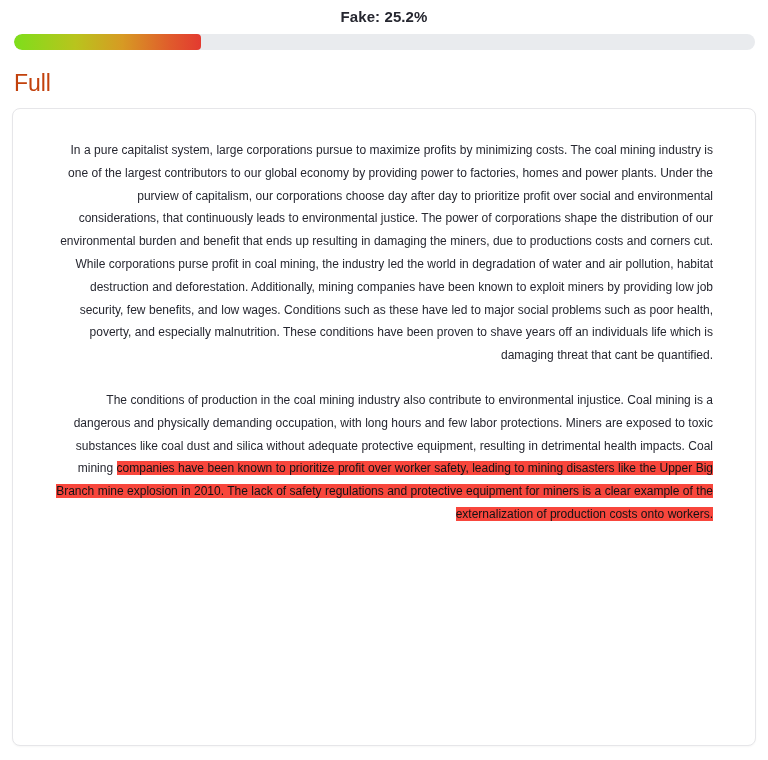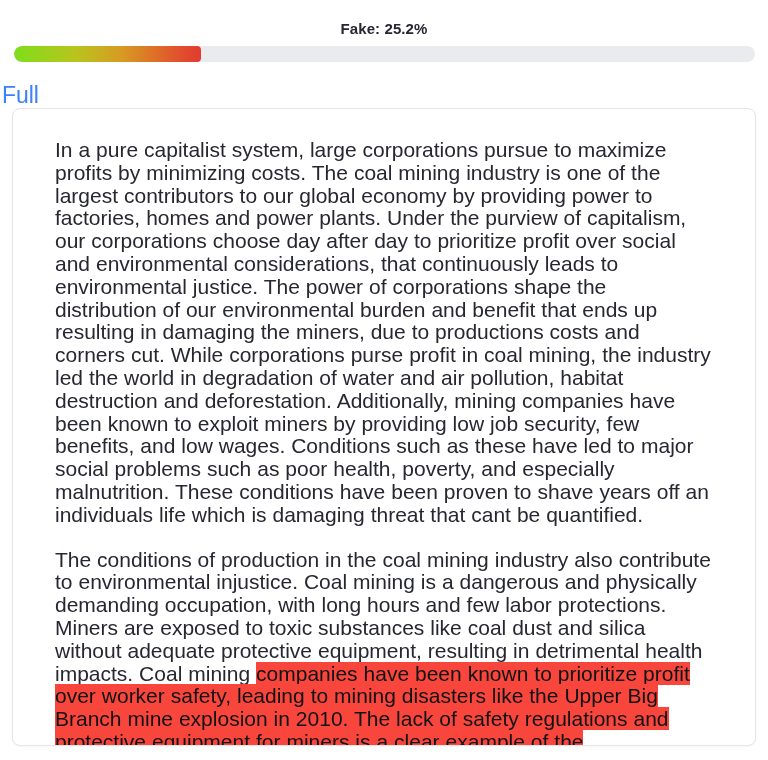--- a/index.html
+++ b/index.html
@@ -20,21 +20,21 @@
     width: 768px;
     height: 760px;
     position: relative;
     box-sizing: border-box;
   }
 
   
   .score-header {
     width: 100%;
     text-align: center;
-    padding-top: 20px;
+    padding-top: 8px;
   }
   .score-label {
     font-size: 15px;
     font-weight: bold;
     color: #262730;
     letter-spacing: 0.1px;
     line-height: 18px;
   }
 
   
@@ -55,24 +55,24 @@
     left: 0;
     top: 0;
     height: 16px;
     width: 25.2%;
     border-radius: 8px 4px 4px 8px;
     background: linear-gradient(to right, #7ede1b 0%, #b9c41d 33%, #d79a23 58%, #e05a2c 84%, #e33a30 100%);
   }
 
   
   .section-title {
-    margin: 18px 0 0 2px;
+    margin: 18px 0 0 14px;
     font-size: 23px;
     font-weight: 400;
-    color: #3b82f6;
+    color: #c2410c;
     line-height: 30px;
     letter-spacing: -0.1px;
   }
 
   
   .card {
     position: absolute;
     left: 12px;
     top: 108px;
     width: 744px;
@@ -83,25 +83,25 @@
     border-radius: 8px;
     box-shadow: 0 1px 2px rgba(0,0,0,0.035);
     overflow: hidden;
   }
 
   .card-body {
     padding: 30px 42px 20px 42px;
   }
 
   .para {
-    font-size: 21px;
+    font-size: 12px;
     line-height: 22.8px;
     color: #262730;
     margin: 0 0 22px 0;
-    text-align: left;
+    text-align: right;
     word-spacing: 0.1px;
   }
   .para:last-child {
     margin-bottom: 0;
   }
 
   mark.hl {
     background: #f8463c;
     color: #111214;
     padding: 0;

